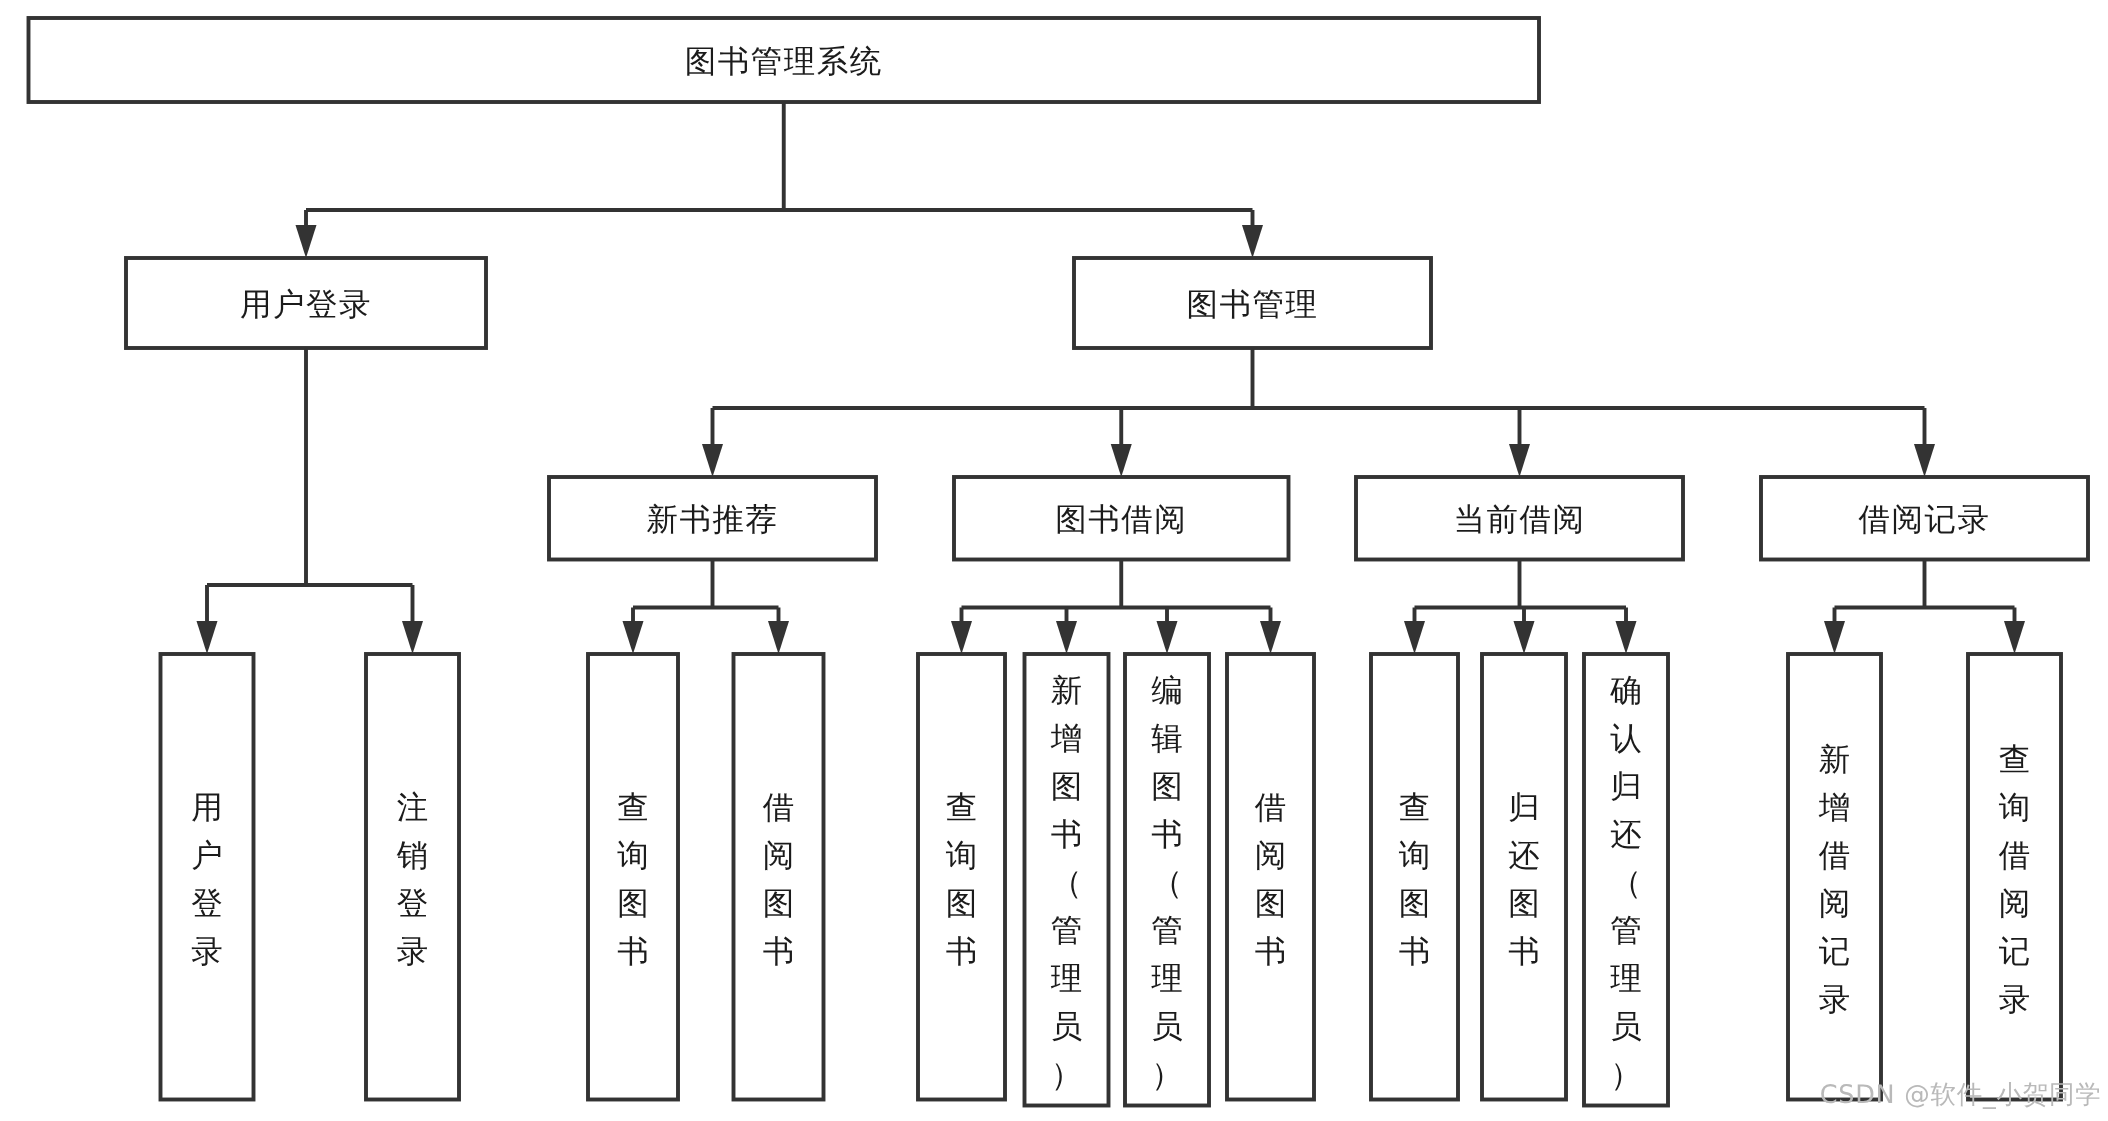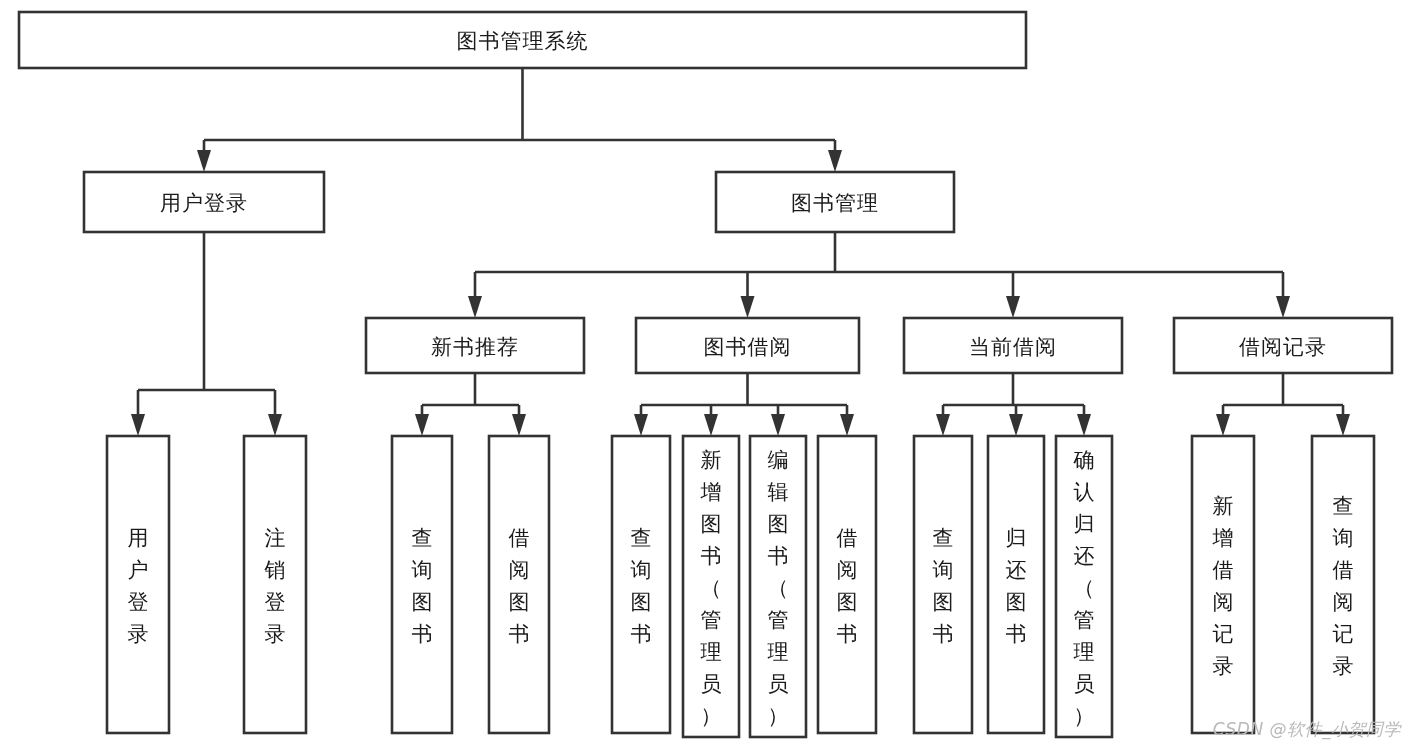--- a/index.html
+++ b/index.html
@@ -52,21 +52,20 @@
   .watermark {
     position: absolute;
     right: 8px;
     bottom: 6px;
     font-family: "DejaVu Sans", "Liberation Sans", sans-serif;
     font-size: 17px;
     color: #b9b9b9;
     white-space: nowrap;
     letter-spacing: 0.5px;
     pointer-events: none;
-    font-style: italic;
   }
 </style>
 </head>
 <body>
 
 <div id="diagram-root">
   <svg class="diagram" viewBox="0 0 1405 747" xmlns="http://www.w3.org/2000/svg">
 
     <g id="connectors-layer">
         <g>

